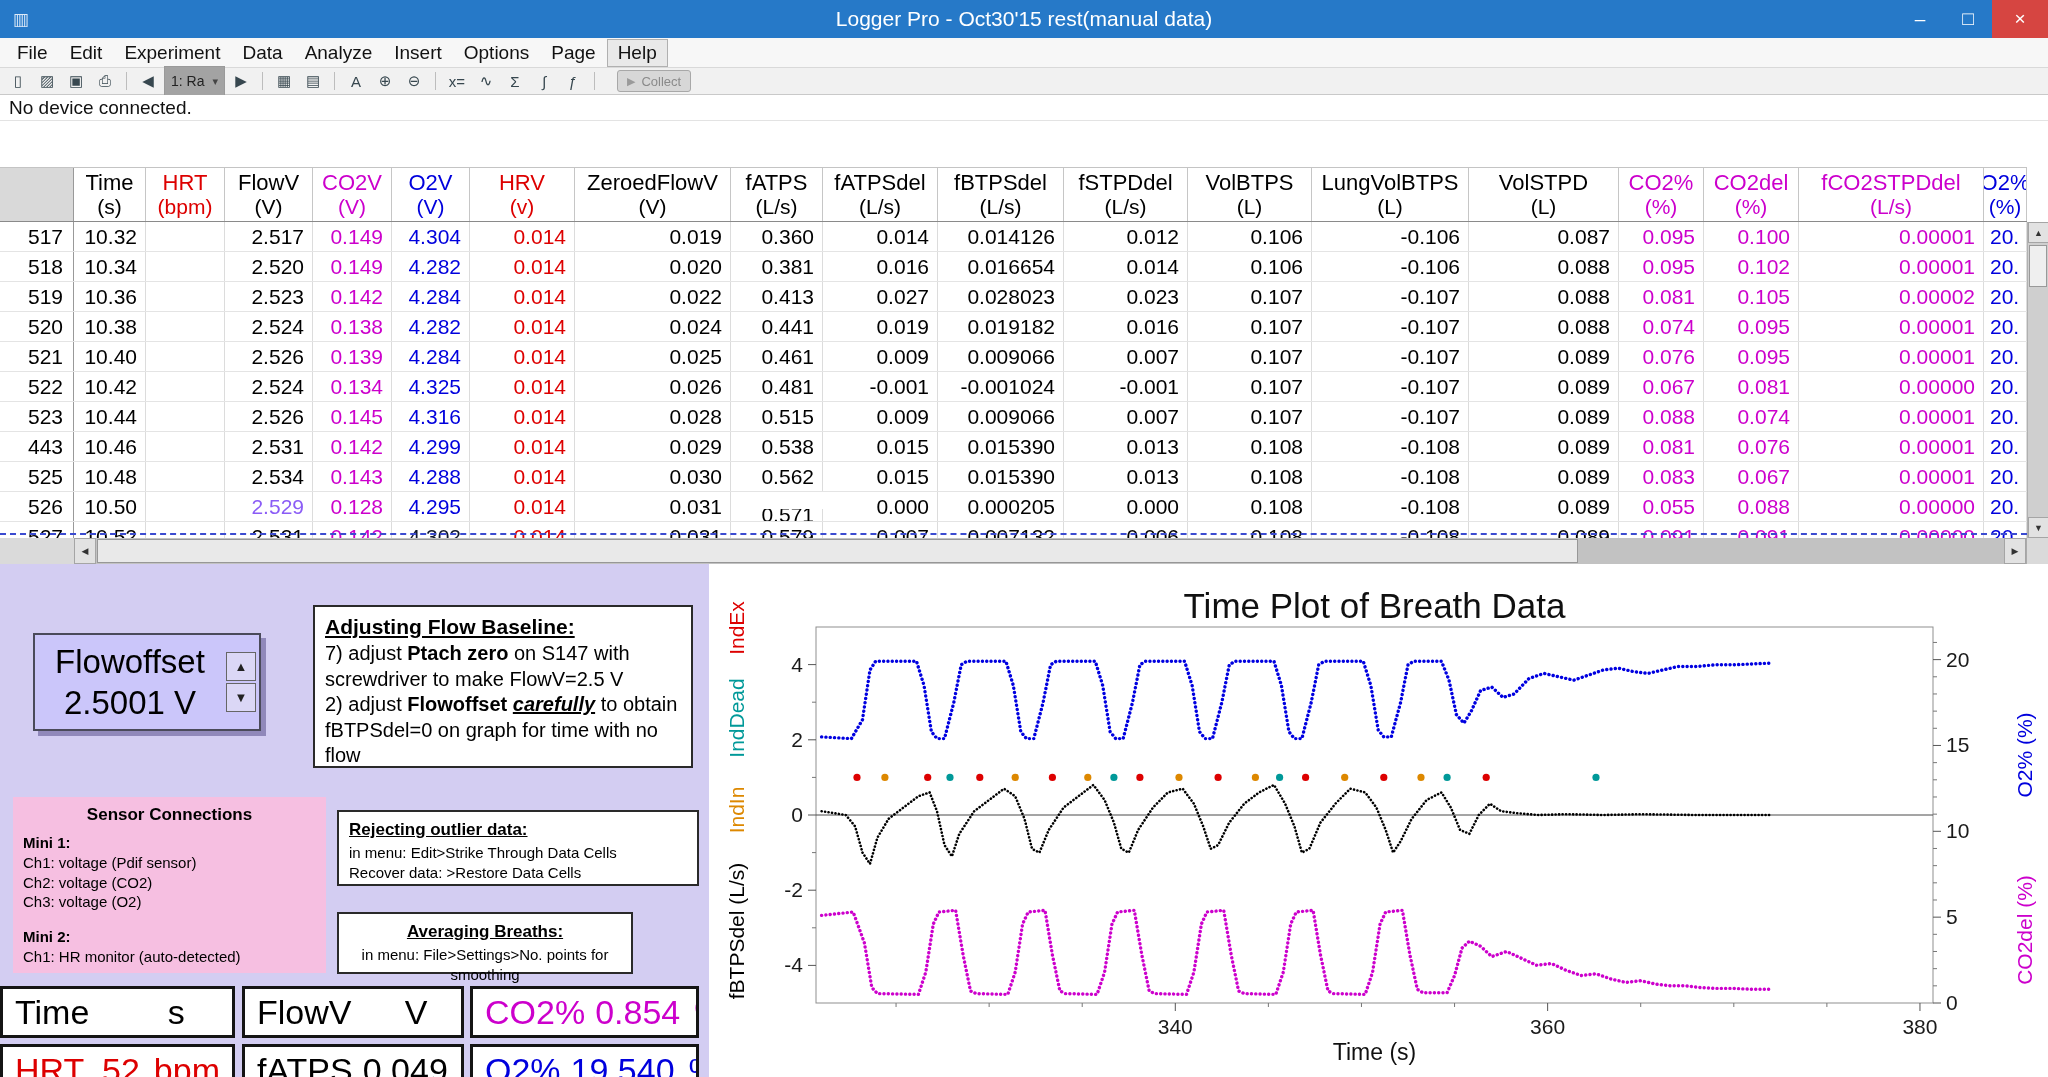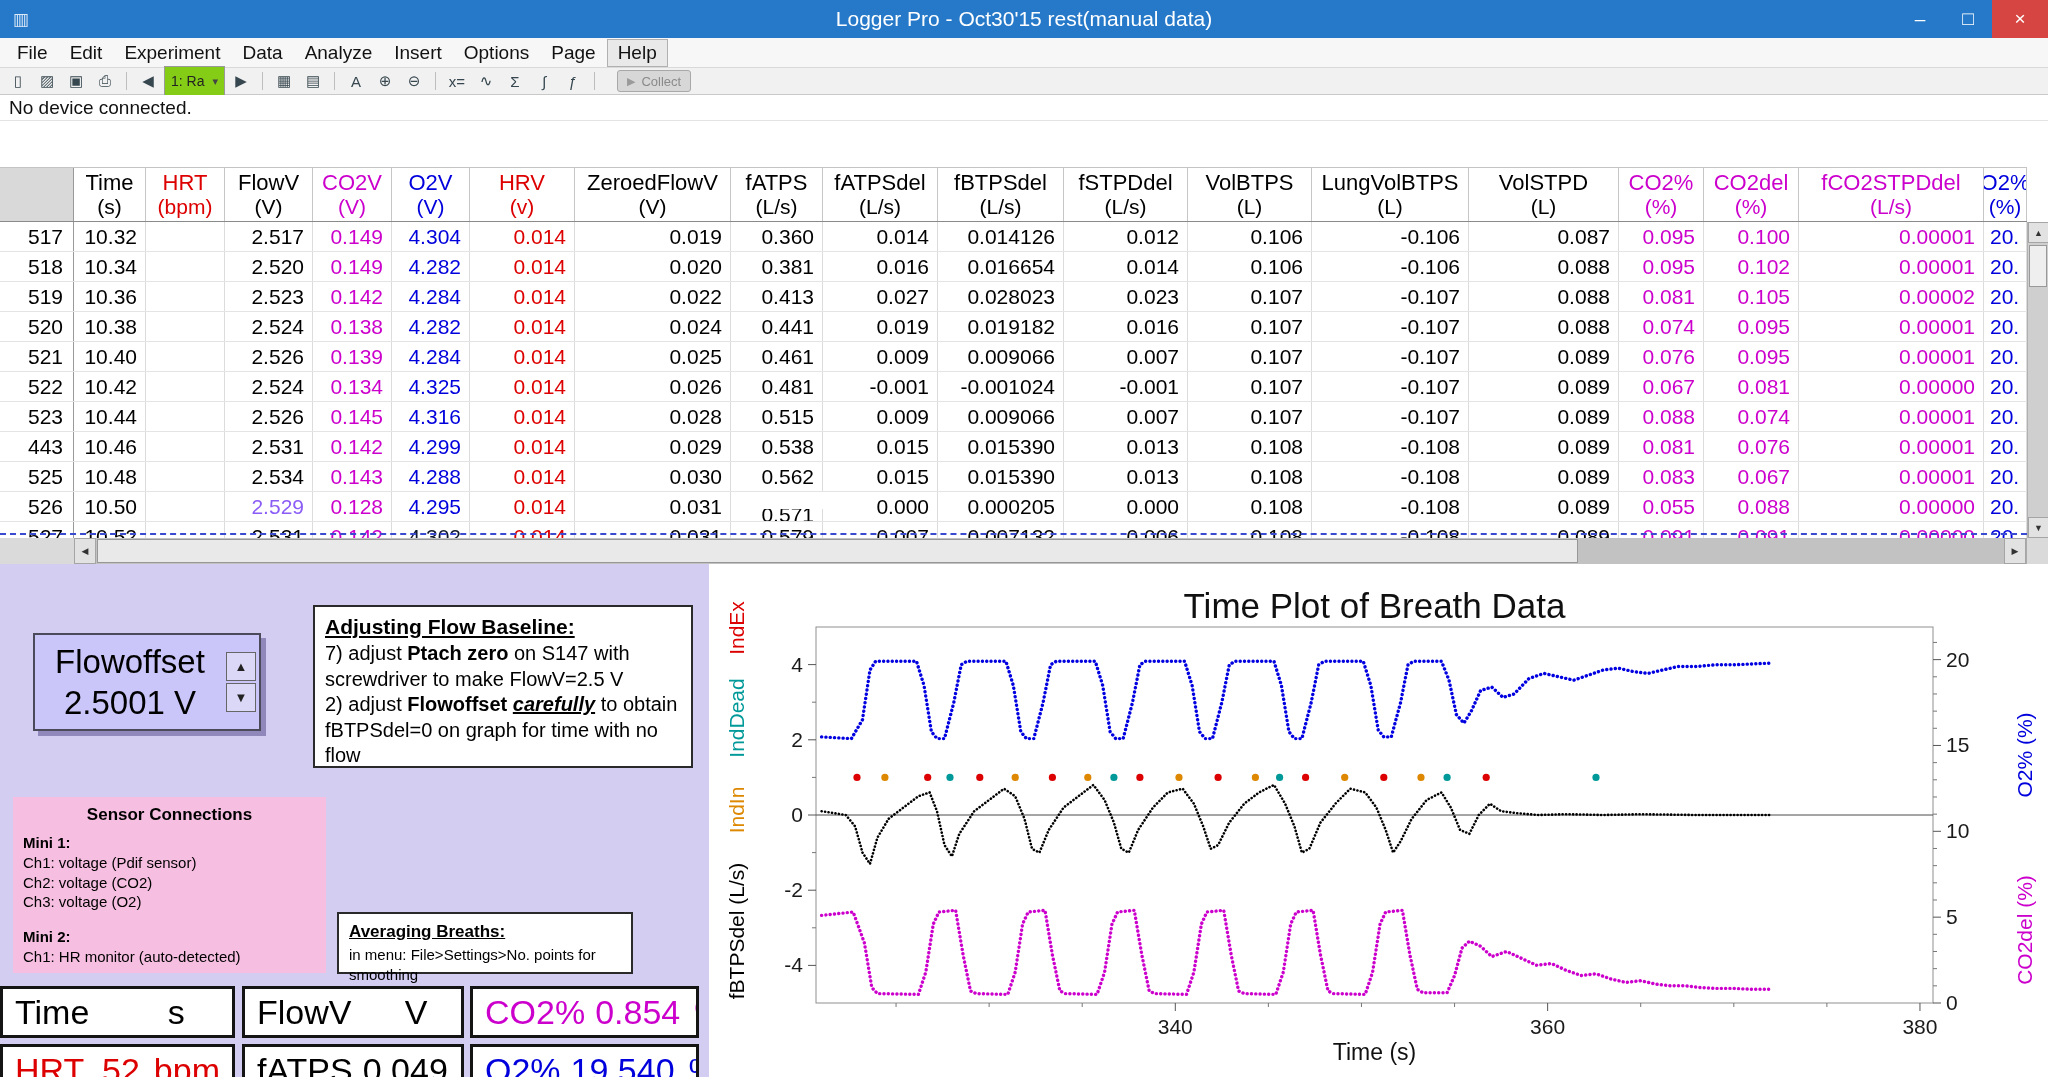--- a/index.html
+++ b/index.html
@@ -24,21 +24,21 @@
   .menu-item{padding:3px 11px;}
   .menu-item.hl{background:#e9e9e9;border:1px solid #ადb0b0;border:1px solid #b0b0b0;padding:2px 10px;}
 
   
   #toolbar{position:absolute;top:68px;left:0;width:100%;height:27px;background:#f1f1f1;
            border-bottom:1px solid #c9c9c9;display:flex;align-items:center;padding-left:5px;
            gap:3px;box-sizing:border-box;}
   .tb-icon{min-width:24px;height:22px;display:flex;align-items:center;justify-content:center;
            font-size:15px;color:#37474f;border:1px solid transparent;}
   .tb-sep{width:1px;height:18px;background:#bdbdbd;margin:0 5px;}
-  .tb-combo{height:20px;border:1px solid #9a9a9a;background:#84cc16;padding:4px 6px;display:flex;
+  .tb-combo{height:20px;border:1px solid #9a9a9a;background:#a3a3a3;padding:4px 6px;display:flex;
             align-items:center;gap:8px;font-size:14px;color:#222;}
   .tb-combo-arrow{font-size:11px;color:#444;}
   .tb-collect{margin-left:14px;display:flex;align-items:center;gap:6px;border:1px solid #a8a8a8;
               background:#d7d7d7;color:#8a8a8a;height:20px;padding:0 9px;border-radius:3px;font-size:13px;}
   .tb-collect-glyph{font-size:11px;color:#9a9a9a;}
 
   
   #statusline{position:absolute;top:95px;left:0;width:100%;height:26px;background:#fff;
               border-bottom:1px solid #e3e3e3;display:flex;align-items:center;padding-left:9px;
               font-size:19px;color:#111;box-sizing:border-box;}
@@ -87,21 +87,21 @@
   .note{position:absolute;background:#fff;border:2px solid #2a2a2a;box-sizing:border-box;padding:8px 10px;color:#000;}
   .note-title{font-weight:bold;text-decoration:underline;}
   #note-baseline{left:313px;top:41px;width:380px;height:163px;}
   #note-baseline .note-title{font-size:21px;margin-bottom:2px;}
   #note-baseline .rich-line{font-size:20px;line-height:1.28;min-height:1em;}
   #sensorbox{position:absolute;left:13px;top:233px;width:313px;height:176px;background:#f6bfe1;
              box-sizing:border-box;padding:8px 10px;color:#000;}
   #sensor-title{font-size:17px;font-weight:bold;text-align:center;margin-bottom:8px;}
   #sensorbox .rich-line{font-size:15px;line-height:1.32;min-height:1em;}
   #note-reject{left:337px;top:246px;width:362px;height:76px;}
-  #note-avg{left:337px;top:348px;width:296px;height:62px;}
+  #note-avg{left:337px;top:348px;width:296px;height:62px;text-align:center;}
   .note-sm .note-title{font-size:17px;margin-bottom:3px;}
   .note-sm .rich-line{font-size:15px;line-height:1.3;min-height:1em;}
 
   .meter{position:absolute;height:52px;background:#fff;border:3px solid #141414;box-sizing:border-box;
          display:flex;align-items:center;padding:0 12px;font-size:34px;white-space:nowrap;overflow:hidden;}
   .m-sp{flex:1;}
   .m-sp2{flex:0.55;}
   .m-unit{margin-left:14px;}
   .m-value{margin-left:10px;}
 
@@ -527,20 +527,27 @@
           <div class="rich-line"><span style="font-weight: bold;">Mini 1:</span></div>
           <div class="rich-line"><span>Ch1: voltage (Pdif sensor)</span></div>
           <div class="rich-line"><span>Ch2: voltage (CO2)</span></div>
           <div class="rich-line"><span>Ch3: voltage (O2)</span></div>
           <div class="rich-line"><span></span></div>
           <div class="rich-line"><span style="font-weight: bold;">Mini 2:</span></div>
           <div class="rich-line"><span>Ch1: HR monitor (auto-detected)</span></div>
         </div>
     </div>
 
+    <div id="note-reject" class="note note-sm">
+      <div class="note-title">Rejecting outlier data:</div>
+      <div>
+          <div class="rich-line"><span>in menu: Edit&gt;Strike Through Data Cells</span></div>
+          <div class="rich-line"><span>Recover data: &gt;Restore Data Cells</span></div>
+        </div>
+    </div>
 
     <div id="note-avg" class="note note-sm">
       <div class="note-title">Averaging Breaths:</div>
       <div>
           <div class="rich-line"><span>in menu: File&gt;Settings&gt;No. points for smoothing</span></div>
         </div>
     </div>
 
   <div class="meter" style="left: 0px; width: 235px; top: 422px; color: rgb(0, 0, 0);">
         <span class="m-label">Time</span>

